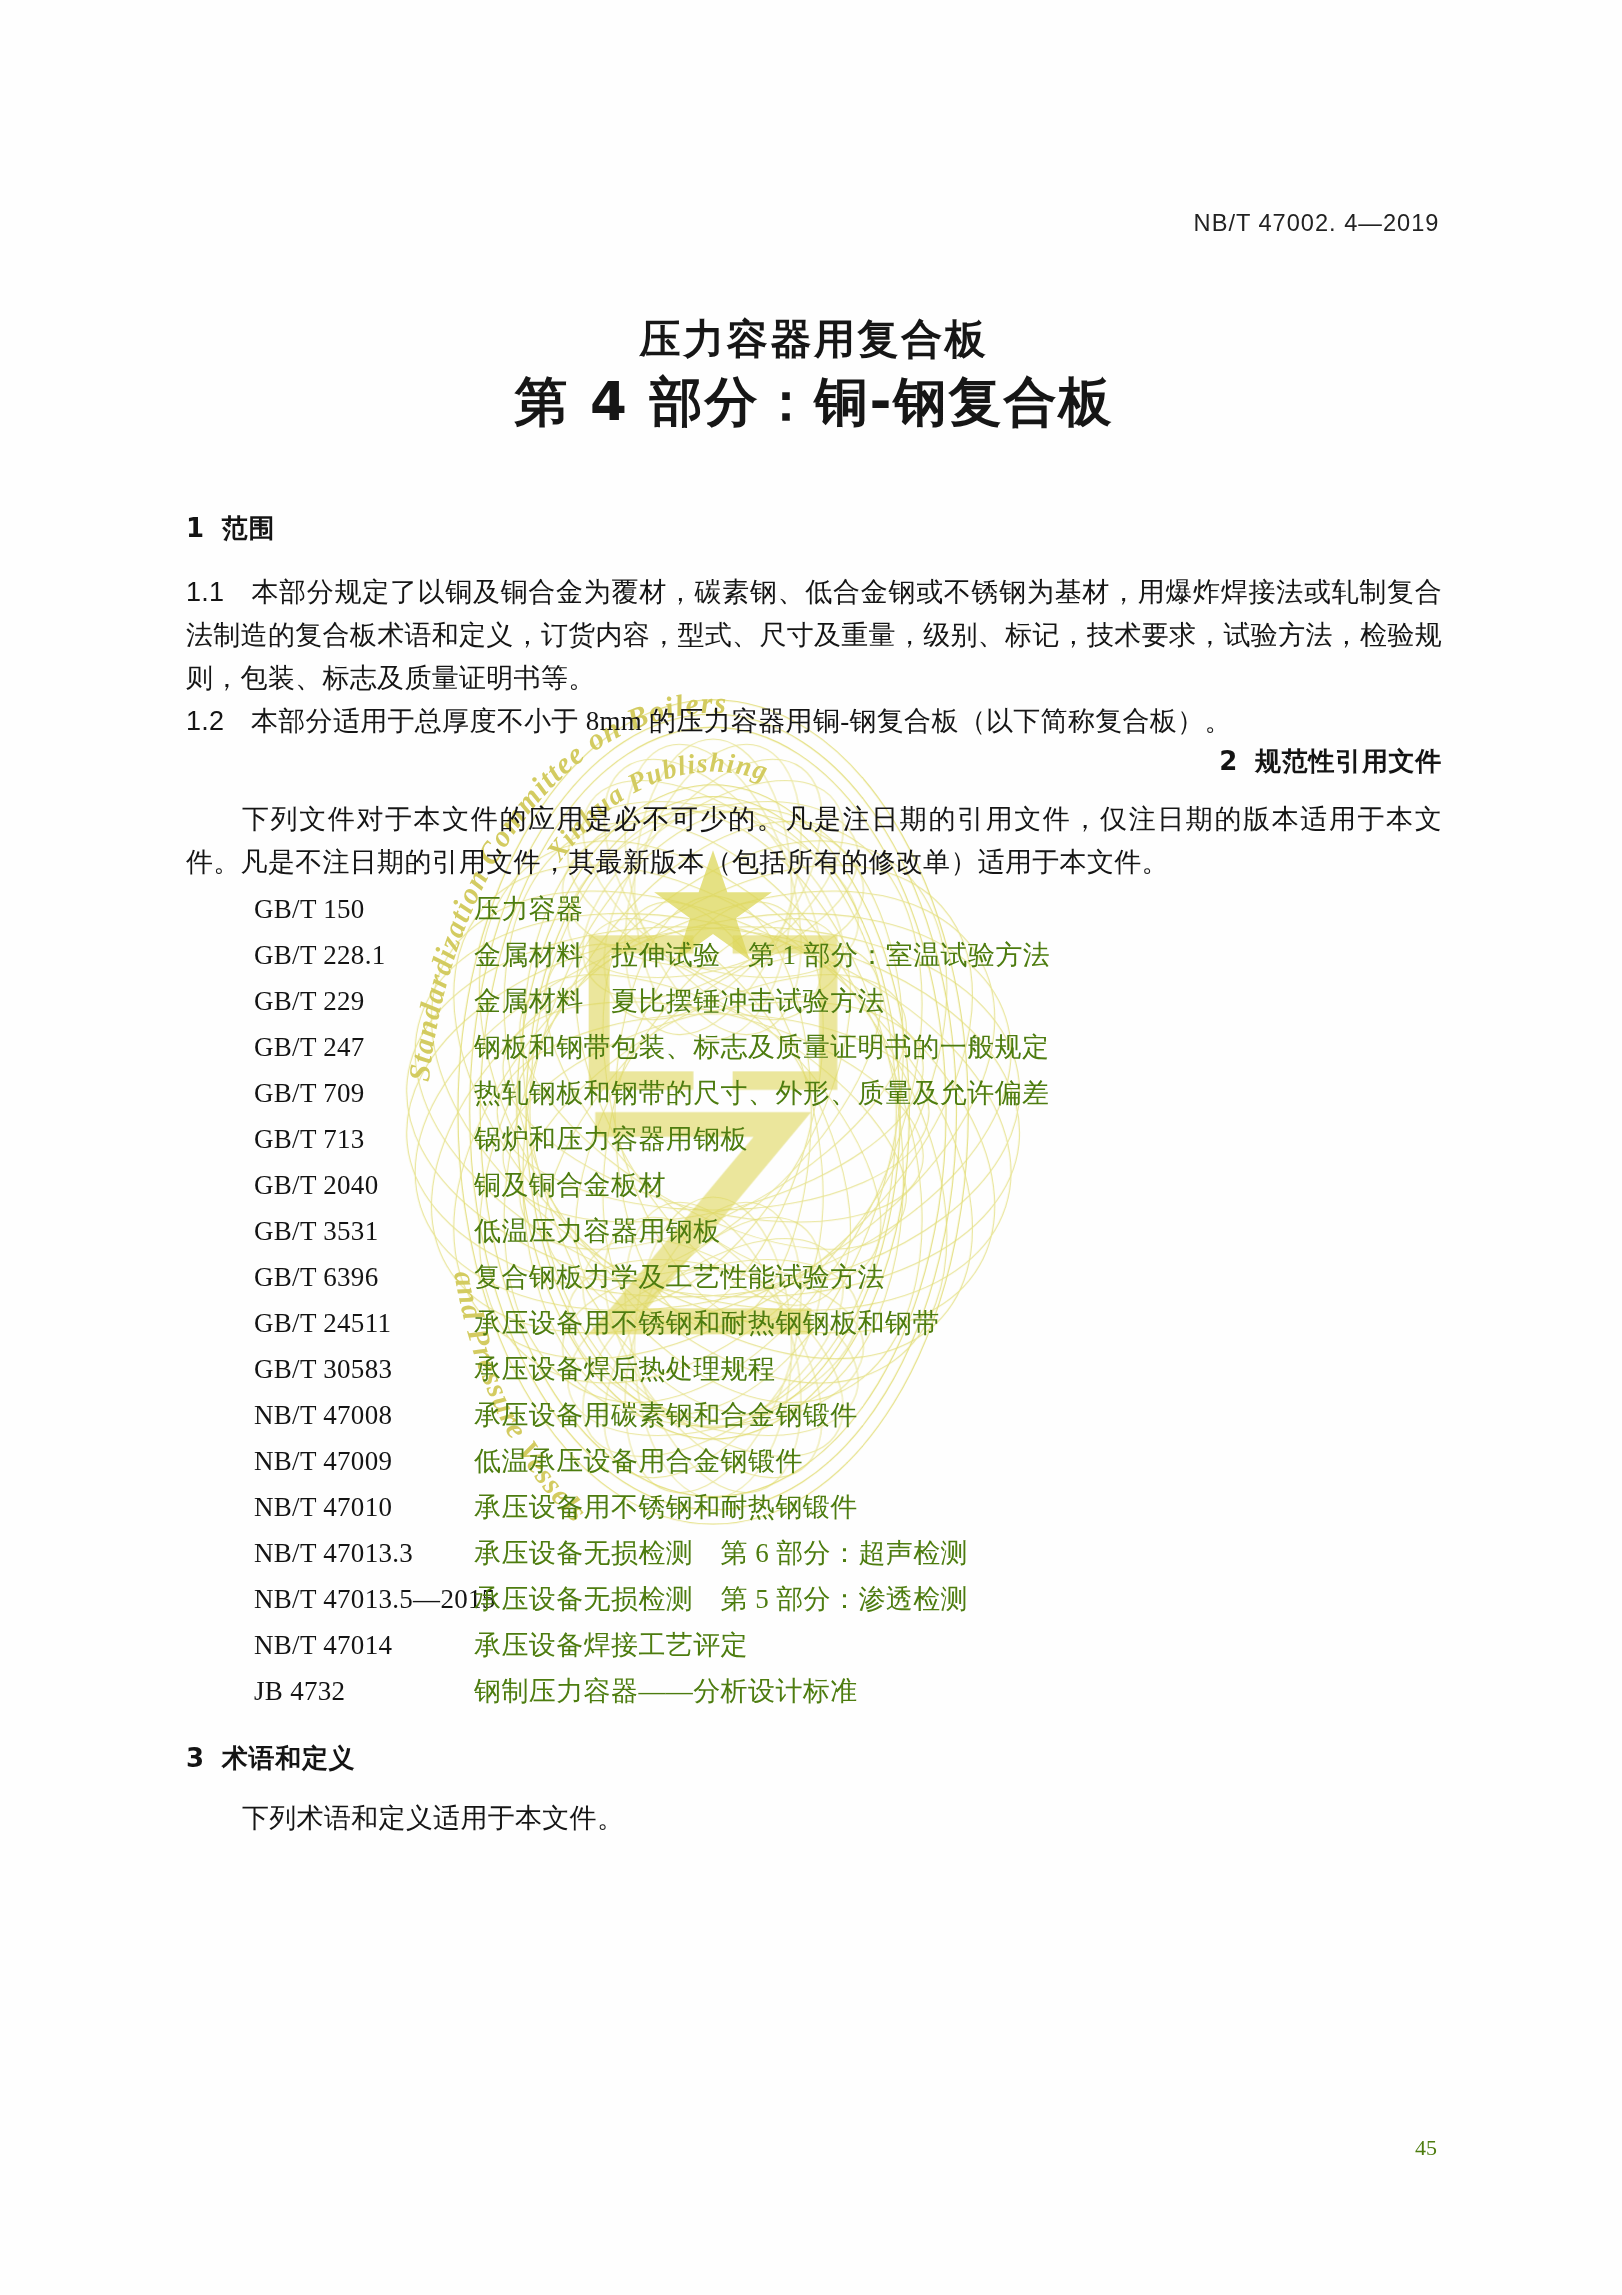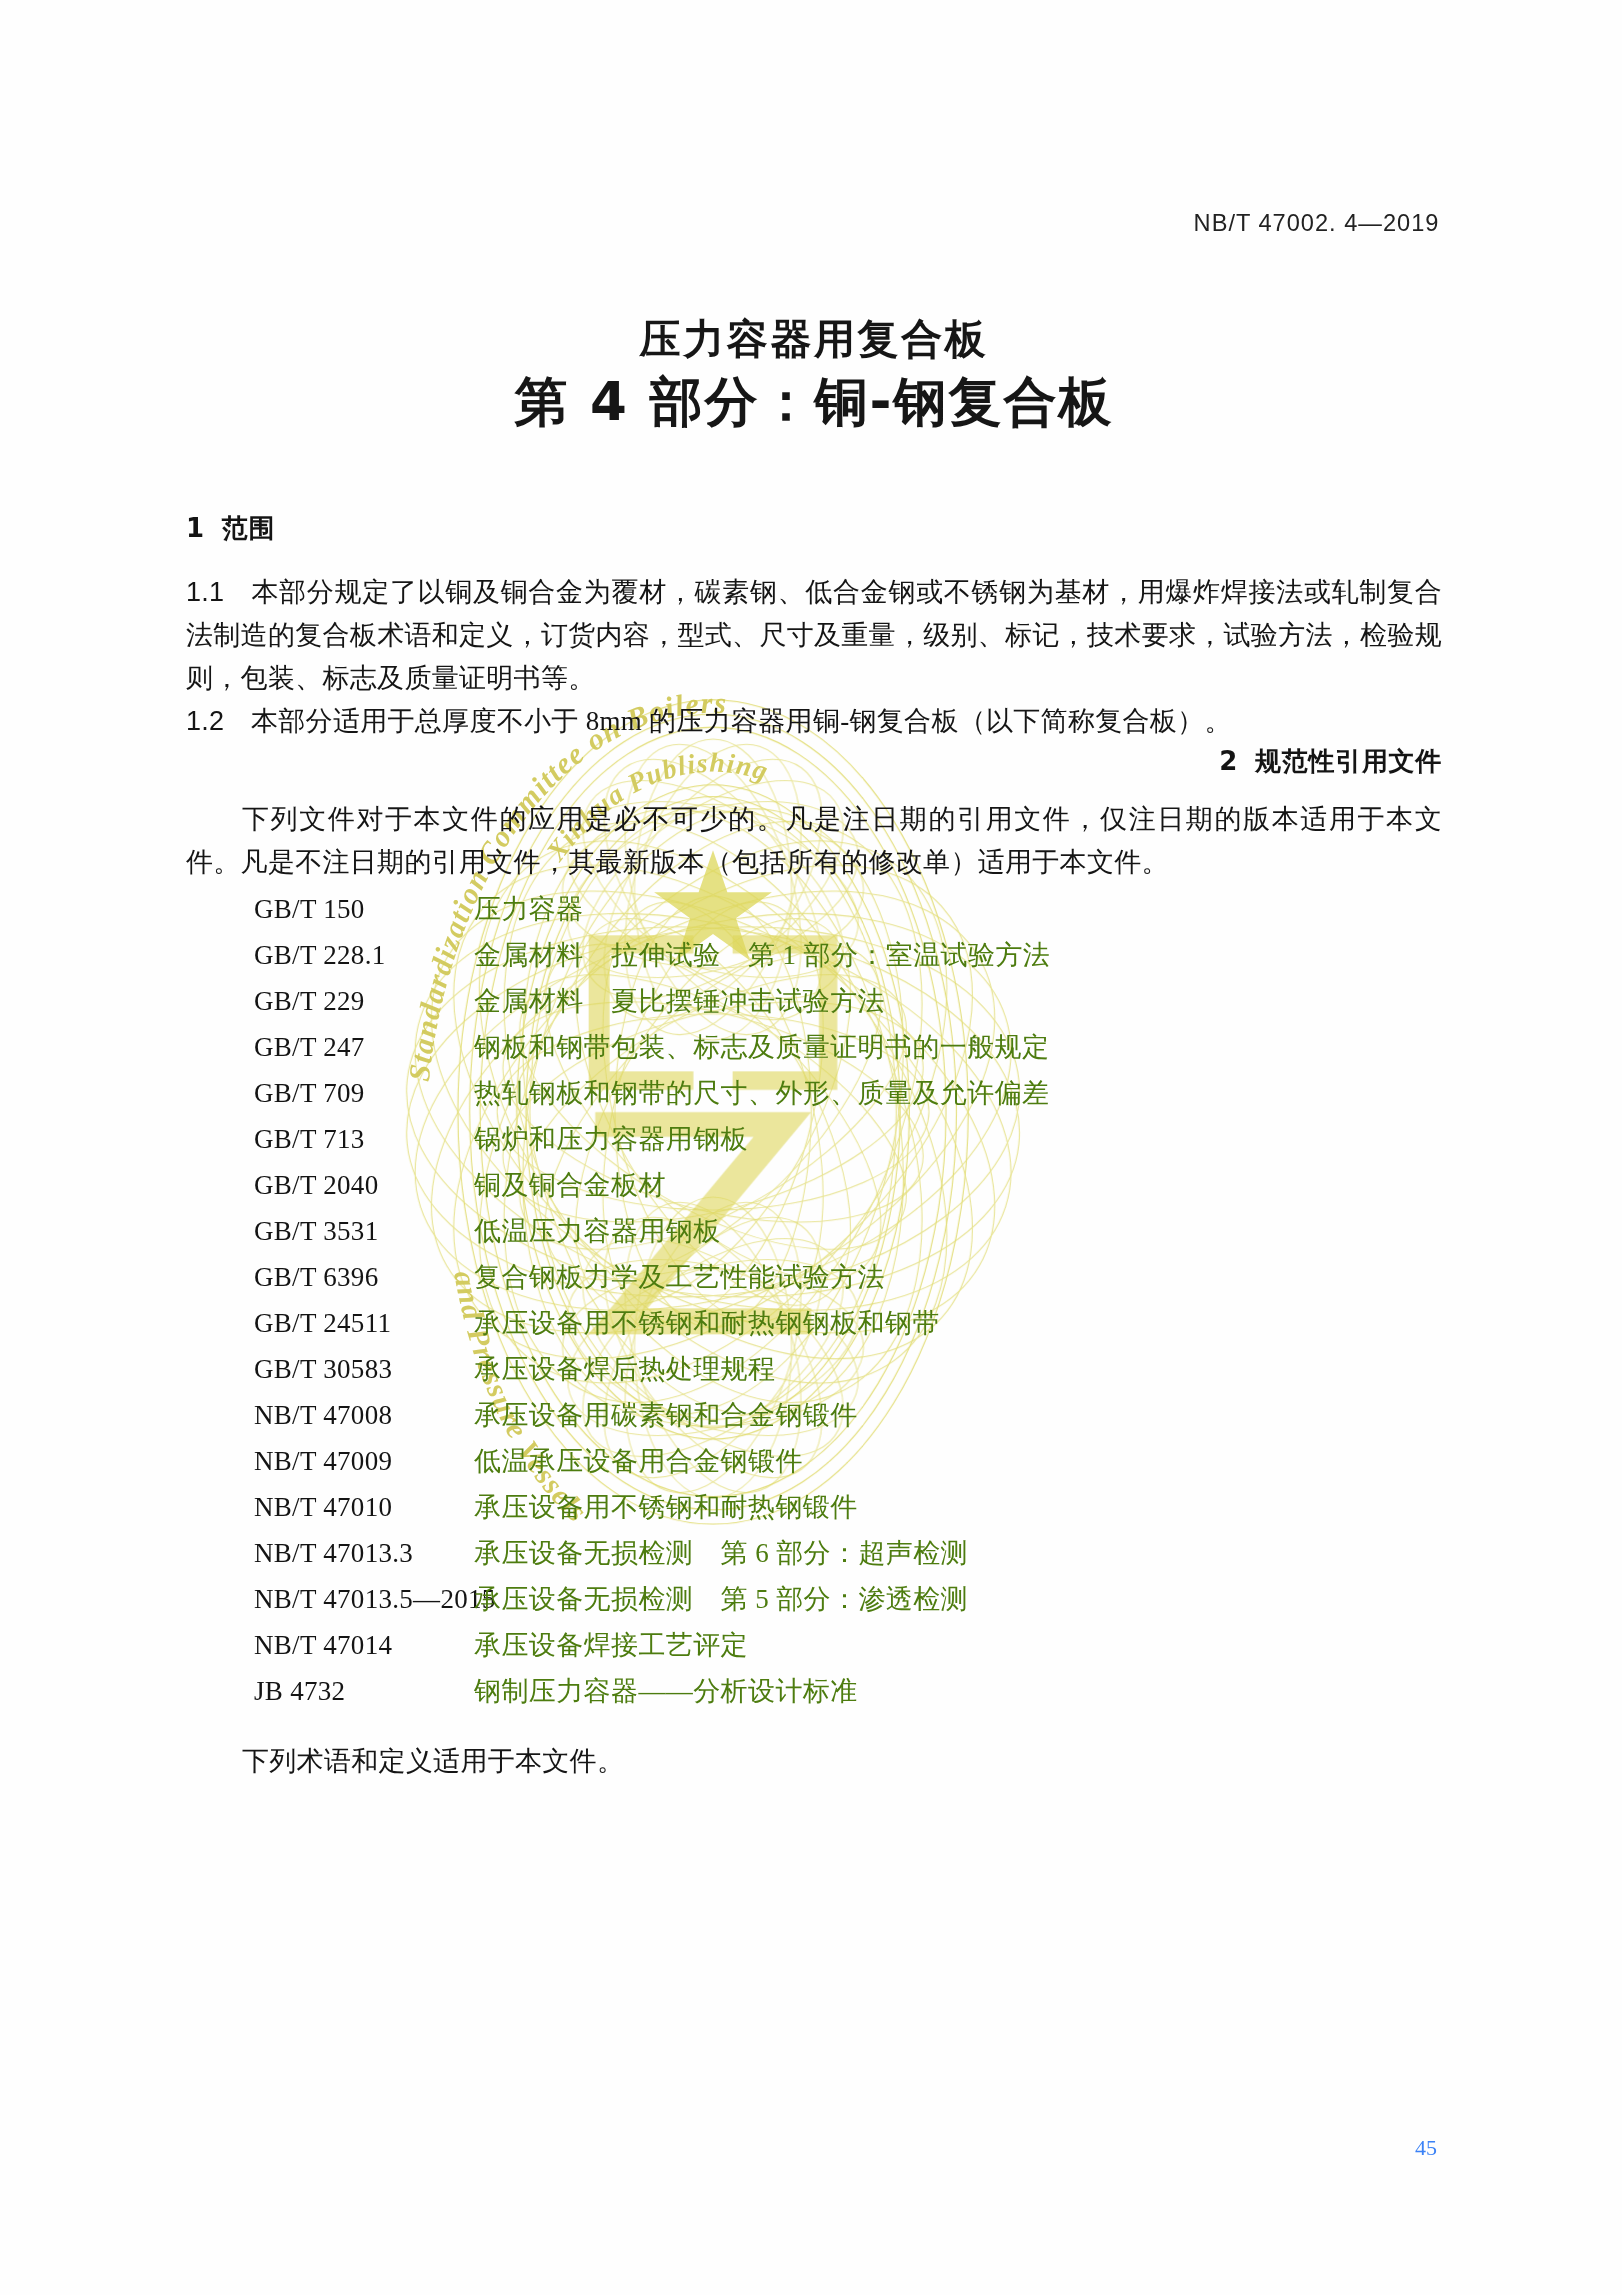--- a/index.html
+++ b/index.html
@@ -110,21 +110,21 @@
     letter-spacing: 0.4px;
   }
 
   
   .page-number {
     position: absolute;
     right: 186px;
     bottom: 134px;
     font-family: "Liberation Serif", "DejaVu Serif", serif;
     font-size: 22px;
-    color: #3b82f6;
+    color: #4d7c0f;
   }
 
   
   .watermark {
     position: absolute;
     left: 366px;
     top: 654px;
     width: 694px;
     height: 916px;
     pointer-events: none;
@@ -347,20 +347,23 @@
       <div class="ref-row">
         <div class="ref-code">NB/T 47014</div>
         <div class="ref-title">承压设备焊接工艺评定</div>
       </div>
       <div class="ref-row">
         <div class="ref-code">JB 4732</div>
         <div class="ref-title">钢制压力容器——分析设计标准</div>
       </div>
     </div>
 
+    <div class="sec-heading" style="margin-top:22px;">
+      <span class="num">3</span><span>术语和定义</span>
+    </div>
 
     <div class="body-p indent2" style="margin-top:21px;">下列术语和定义适用于本文件。</div>
 
   </div>
 
   <div class="page-number">45</div>
 
 </div>
 
 

